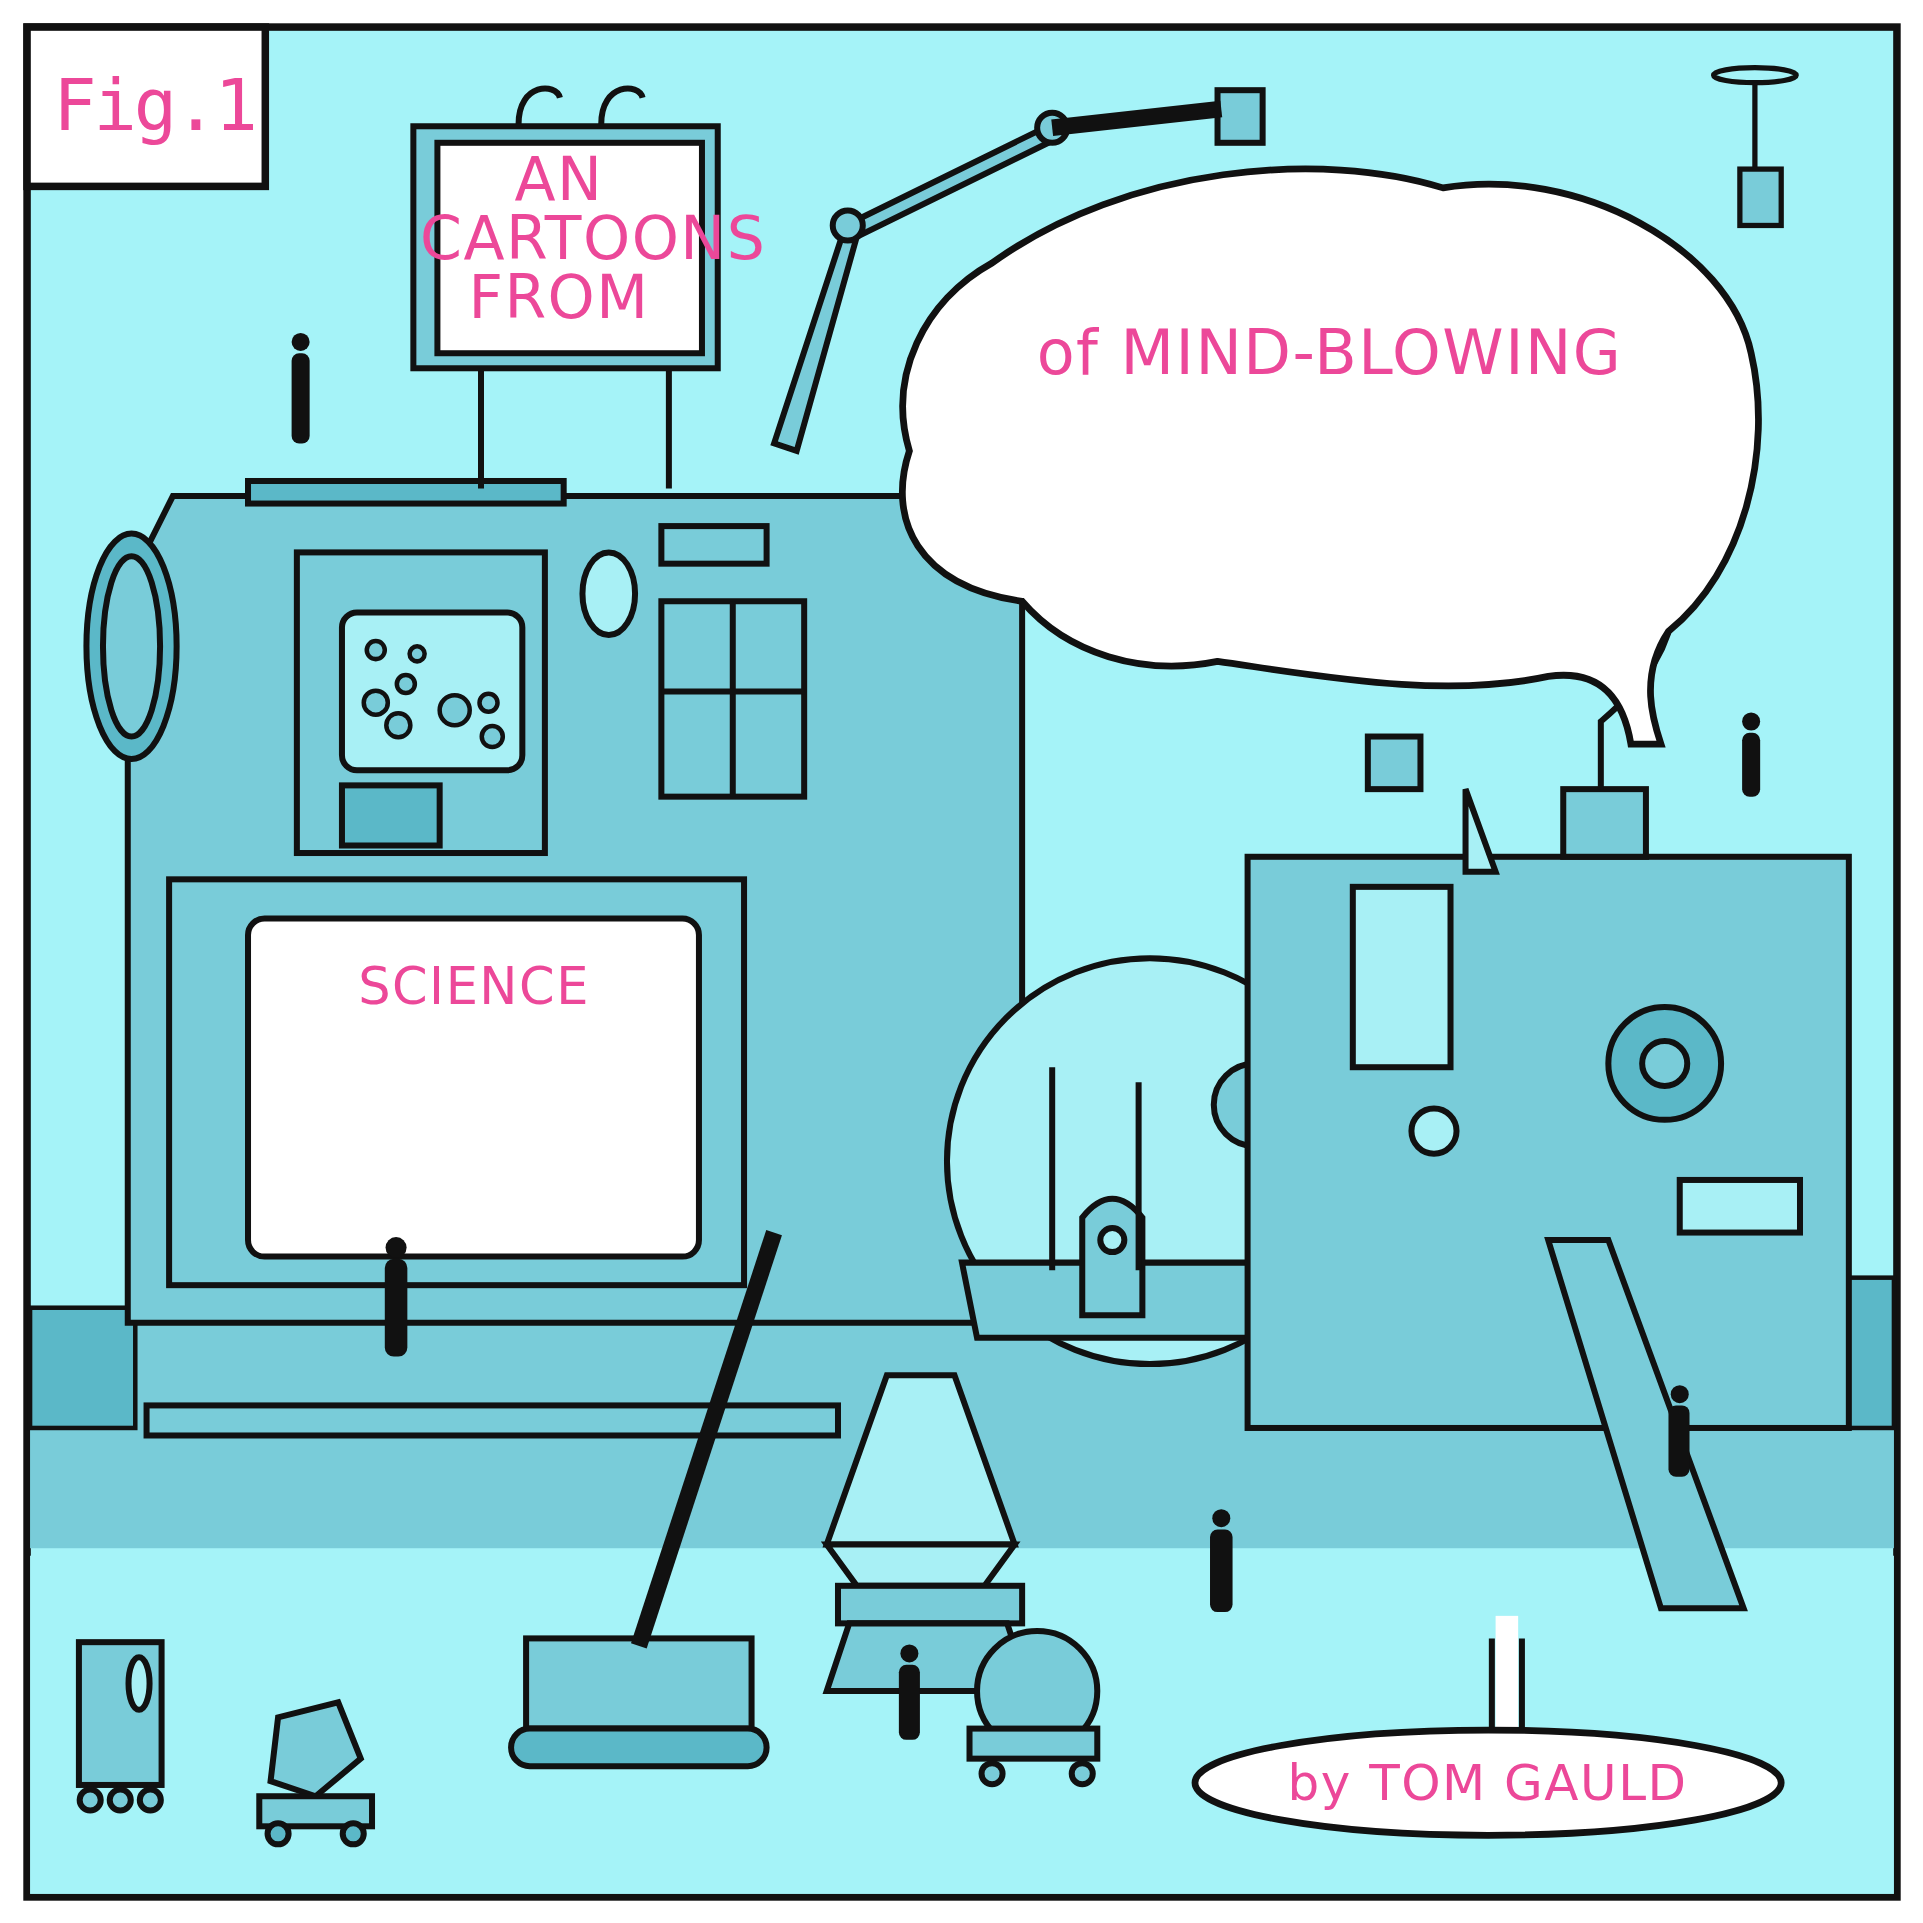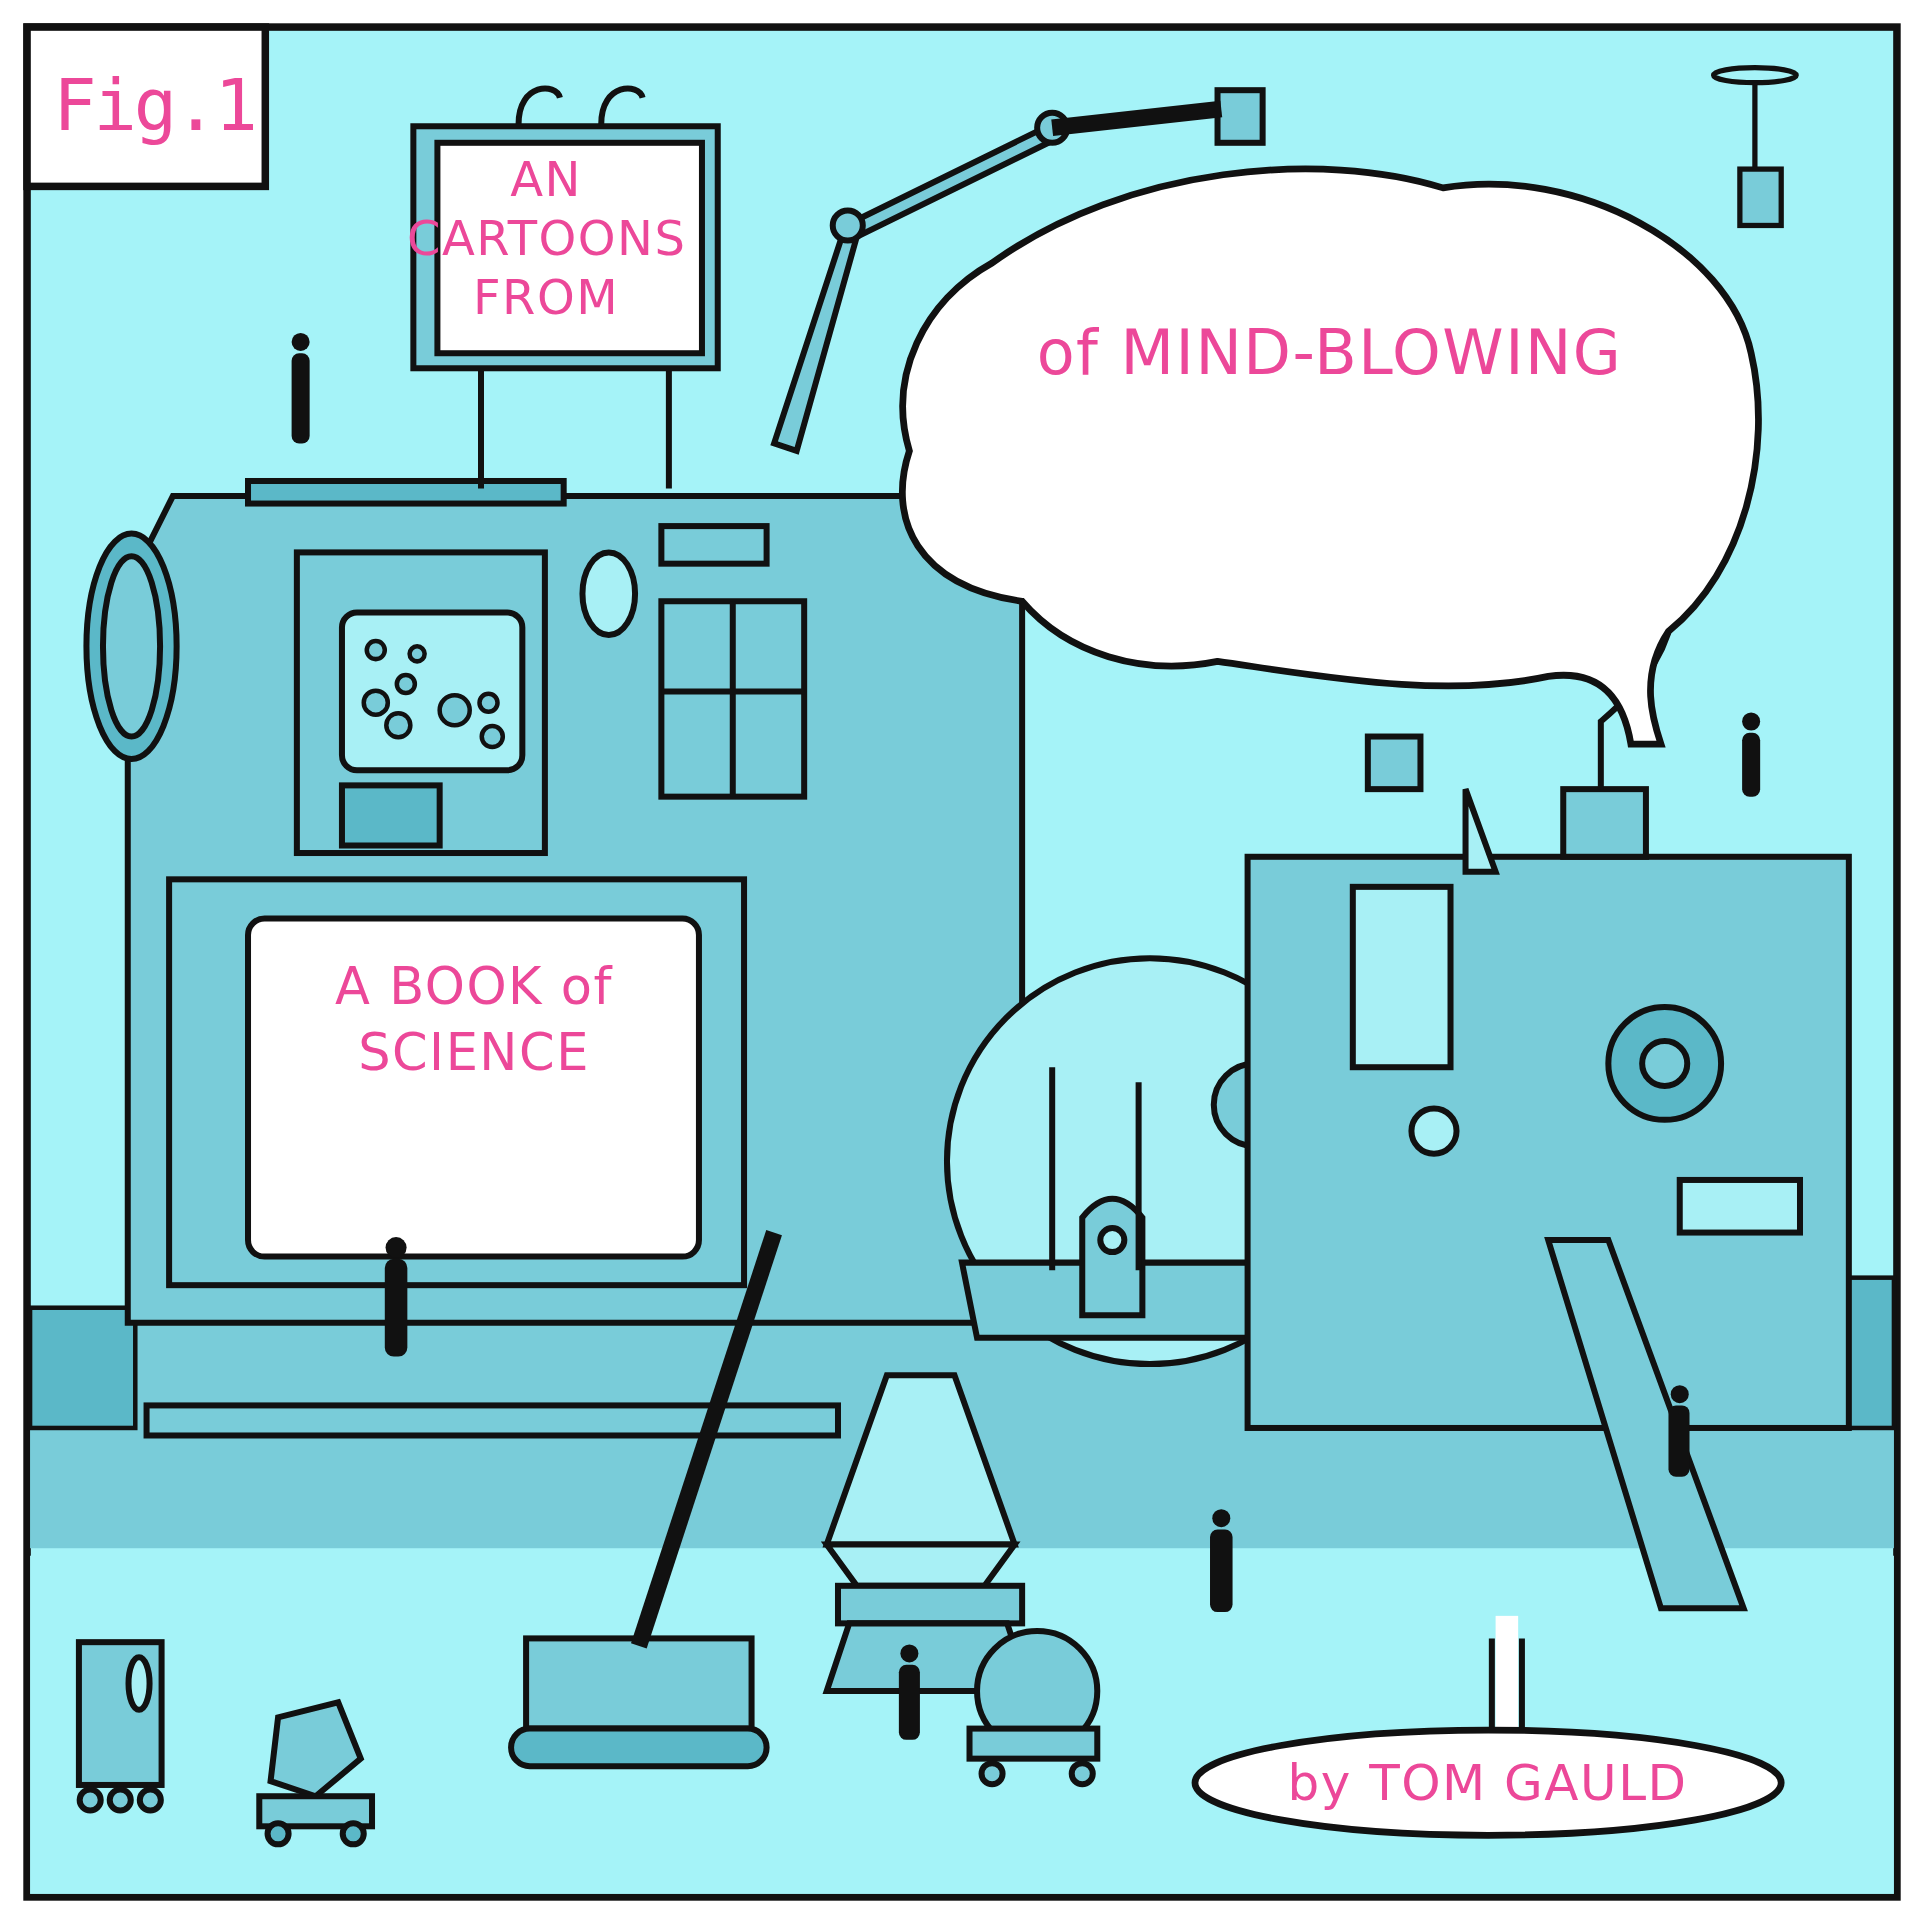--- a/index.html
+++ b/index.html
@@ -1,20 +1,20 @@
 <!DOCTYPE html>
 <html style="font-size:12px"><head>
 <meta charset="utf-8">
 <style>
   html,body{margin:0;padding:0;background:#ffffff;}
   body{width:1924px;height:1924px;position:relative;overflow:hidden;font-family:"DejaVu Sans",sans-serif;}
   #art{position:absolute;left:0;top:0;width:1924px;height:1924px;}
   .label{position:absolute;color:#ec4899;text-align:center;font-family:"DejaVu Sans",sans-serif;font-weight:400;letter-spacing:1.5px;}
   .fig{left:45px;top:41px;width:218px;height:128px;font-size:72px;line-height:128px;font-family:"DejaVu Sans Mono",monospace;letter-spacing:-3px;}
-  .sign{left:407px;top:150px;width:278px;font-size:48px;line-height:59px;}
+  .sign{left:420px;top:150px;width:278px;font-size:60px;line-height:59px;}
   .cloud{left:954px;top:308px;width:751px;font-size:62px;line-height:90px;}
   .screen{left:256px;top:954px;width:436px;font-size:51px;line-height:66px;}
   .oval{left:1202px;top:1749px;width:571px;font-size:50px;line-height:68px;}
 </style>
 </head>
 <body>
 
 <svg id="art" viewBox="0 0 2560 2560" xmlns="http://www.w3.org/2000/svg">
 
   <rect x="0" y="0" width="2560" height="2560" fill="#ffffff"></rect>
@@ -178,18 +178,17 @@
   <div>AN</div>
   <div>CARTOONS</div>
   <div>FROM</div>
 </div>
 
 <div class="label cloud">
   <div>of MIND-BLOWING</div>
 </div>
 
 <div class="label screen">
-  <div>A BOOK of</div>
   <div>SCIENCE</div>
 </div>
 
 <div class="label oval">by TOM GAULD</div>
 
 
 </body></html>

